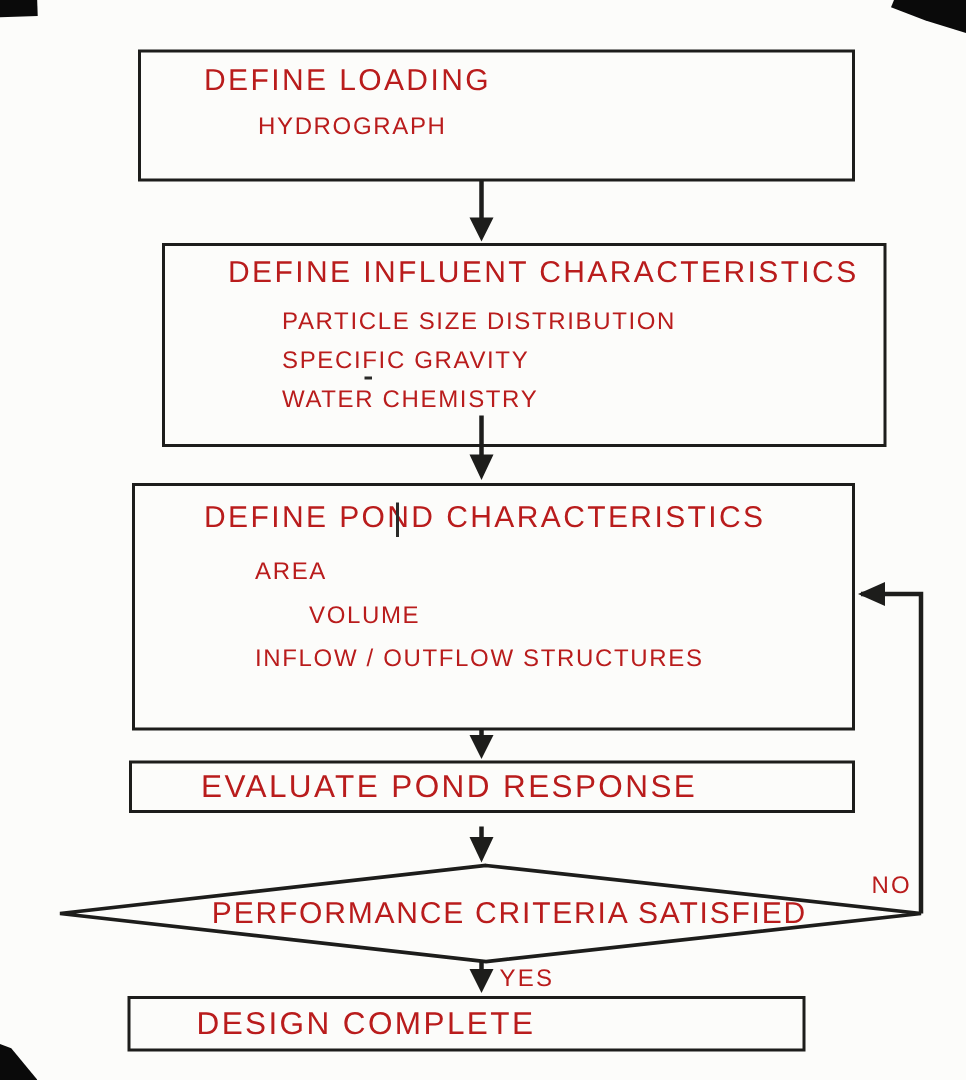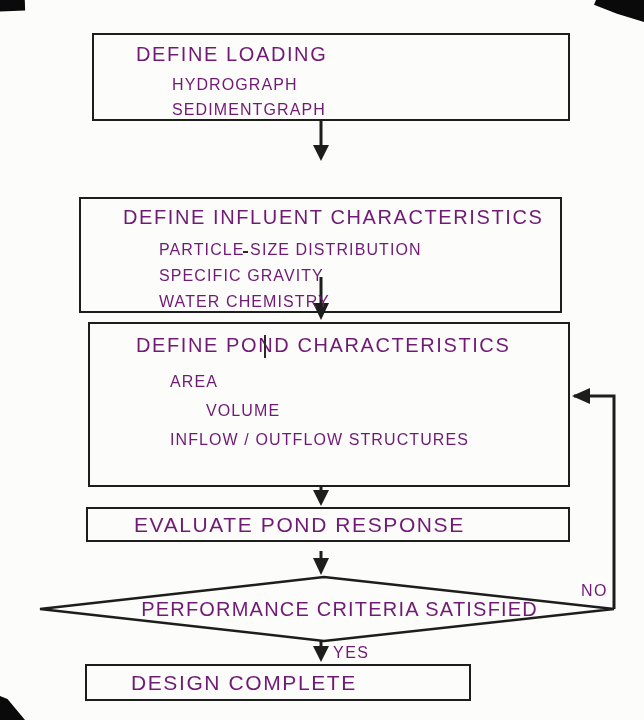--- a/index.html
+++ b/index.html
@@ -1,20 +1,20 @@
 <!DOCTYPE html>
 <html><head>
 <meta charset="utf-8">
 <style>
   html,body{margin:0;padding:0;background:#e8e8e6;}
   #stage{
     position:relative;width:644px;height:720px;margin:0 auto;
     background:#fcfcfa;overflow:hidden;
     font-family:"Liberation Sans","DejaVu Sans",sans-serif;
-    color:#701a75;
+    color:#b91c1c;
     text-decoration:underline;
   }
   .pbox{
     position:absolute;box-sizing:border-box;
     border:2.5px solid #1d1d1b;background:transparent;
   }
   .box-title{
     font-size:20px;letter-spacing:1.6px;font-weight:400;
     white-space:nowrap;
   }
@@ -75,24 +75,23 @@
 
     <g>
       <polyline points="614,609 614,396 574,396" fill="none" stroke="#1d1d1b" stroke-width="3"></polyline>
       <polygon points="590,388 590,404 572,396" fill="#1d1d1b"></polygon>
     </g>
   </svg>
 
   <div class="pbox" style="left:92px;top:33px;width:478px;height:88px;">
     <div class="box-title" style="margin:8px 0 0 42px;">DEFINE LOADING</div>
     <div class="box-item" style="margin:7px 0 0 78px;line-height:24px;">HYDROGRAPH</div>
-    <div class="box-item" style="margin:1px 0 0 78px;line-height:24px;">SEDIMENTGRAPH</div>
   </div>
 
-  <div class="pbox" style="left:79px;top:162px;width:483px;height:116px;margin-top:35px;">
+  <div class="pbox" style="left:108px;top:162px;width:483px;height:136px;">
     <div class="box-title" style="margin:7px 0 0 42px;">DEFINE INFLUENT CHARACTERISTICS</div>
     <div class="box-item" style="margin:8px 0 0 78px;line-height:26px;">PARTICLE SIZE DISTRIBUTION</div>
     <div class="box-item" style="margin:0 0 0 78px;line-height:26px;">SPECIFIC GRAVITY</div>
     <div class="box-item" style="margin:0 0 0 78px;line-height:26px;">WATER CHEMISTRY</div>
   </div>
 
   <div class="pbox" style="left:88px;top:322px;width:482px;height:165px;">
     <div class="box-title" style="margin:10px 0 0 46px;">DEFINE POND CHARACTERISTICS</div>
     <div class="box-item" style="margin:10px 0 0 80px;line-height:29px;">AREA</div>
     <div class="box-item" style="margin:0 0 0 116px;line-height:29px;">VOLUME</div>
@@ -101,21 +100,21 @@
 
   <div class="pbox single" style="left:86px;top:507px;width:484px;height:35px;display:flex;align-items:center;">
     <div class="box-title" style="margin-left:46px;">EVALUATE POND RESPONSE</div>
   </div>
 
   <div class="diamond-label">PERFORMANCE CRITERIA SATISFIED</div>
 
   <div class="flow-label" style="left:333px;top:644px;">YES</div>
   <div class="flow-label" style="left:581px;top:582px;">NO</div>
 
-  <div class="pbox single" style="left:85px;top:664px;width:386px;height:37px;display:flex;align-items:center;">
+  <div class="pbox single" style="left:85px;top:664px;width:452px;height:37px;display:flex;align-items:center;">
     <div class="box-title" style="margin-left:44px;">DESIGN COMPLETE</div>
   </div>
 
   <div class="corner-mark mark-tl"></div>
   <div class="corner-mark mark-tr"></div>
   <div class="corner-mark mark-bl"></div>
   <div class="stray-tick" style="left:264px;top:335px;width:2px;height:23px;"></div>
   <div class="stray-tick" style="left:243px;top:251px;width:5px;height:2px;"></div>
 </div>
 

